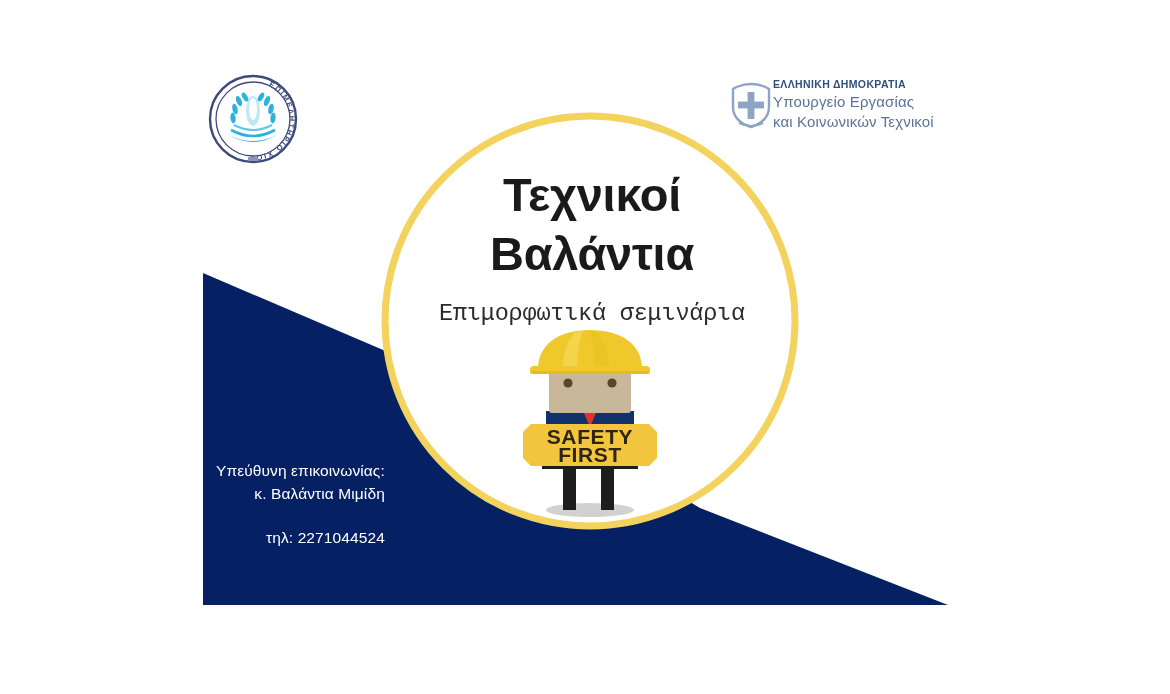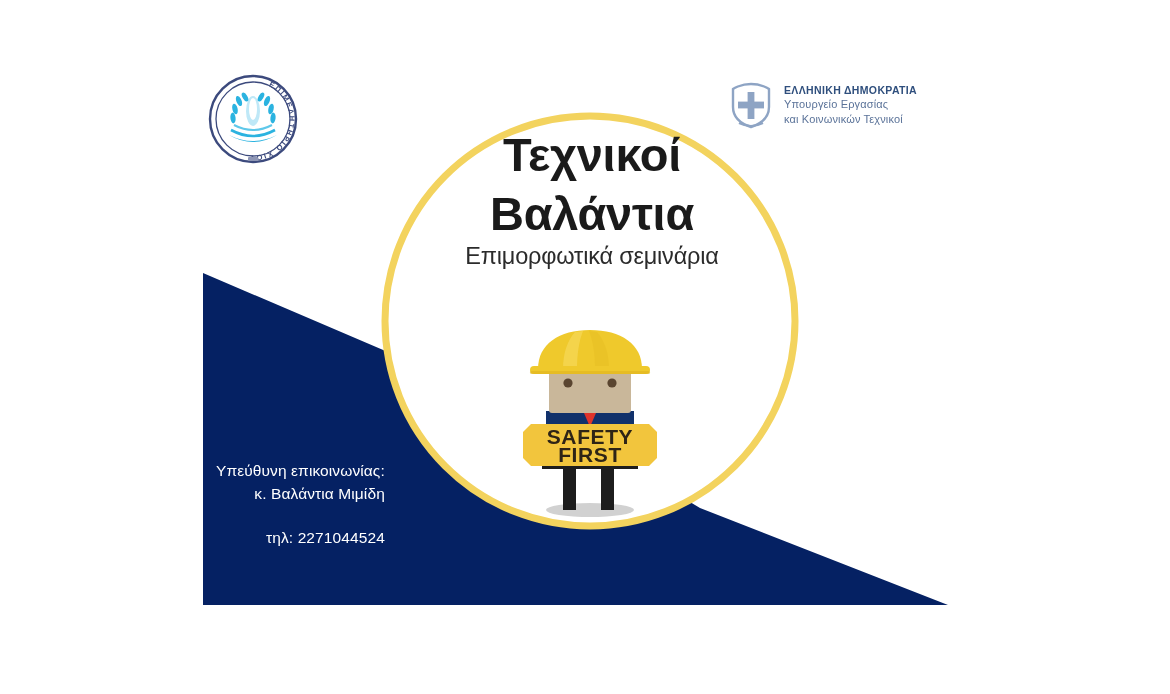--- a/index.html
+++ b/index.html
@@ -19,41 +19,41 @@
 
   
   .ring-svg{z-index:3;}
 
   
   .logo-chamber{
     position:absolute;left:205px;top:73px;width:96px;height:92px;z-index:6;
   }
   .logo-ministry{
     position:absolute;left:729px;top:76px;width:205px;height:58px;z-index:6;
-    display:flex;align-items:center;gap:11px;
+    display:flex;align-items:center;
   }
   .ministry-crest{width:44px;height:47px;flex:0 0 auto;}
   .ministry-text{
     display:flex;flex-direction:column;justify-content:center;
     color:#3f5a86;line-height:1.32;
   }
   .ministry-l1{font-size:10.5px;font-weight:bold;letter-spacing:.35px;color:#2f4f7d;}
-  .ministry-l2,.ministry-l3{font-size:11px;color:#5b7399;letter-spacing:.15px;}
+  .ministry-l2,.ministry-l3{font-size:15px;color:#5b7399;letter-spacing:.15px;}
 
   
   .headline{
     position:absolute;left:392px;top:128px;width:400px;z-index:7;
     text-align:center;color:#231f20;
   }
   .title-1,.title-2{
-    font-weight:bold;font-size:47px;line-height:1.16;letter-spacing:-.3px;color:#1a1a1a;
+    font-weight:bold;font-size:47px;line-height:1.16;letter-spacing:-.3px;color:#1a1a1a;margin-top:40px;
   }
   .title-2{margin-top:4px;}
   .subtitle{
-    font-size:23.5px;line-height:1.34;color:#2b2b2b;letter-spacing:-.2px;
+    margin-top:17px;font-size:23.5px;line-height:1.34;color:#2b2b2b;letter-spacing:-.2px;font-family:Liberation Mono, monospace;
   }
 
   
   .worker{position:absolute;left:497px;top:328px;width:186px;height:196px;z-index:8;}
 
   
   .contact{
     position:absolute;left:216px;top:459px;z-index:9;
     color:#ffffff;font-size:15.5px;line-height:1.5;letter-spacing:.1px;text-align:right;
   }

